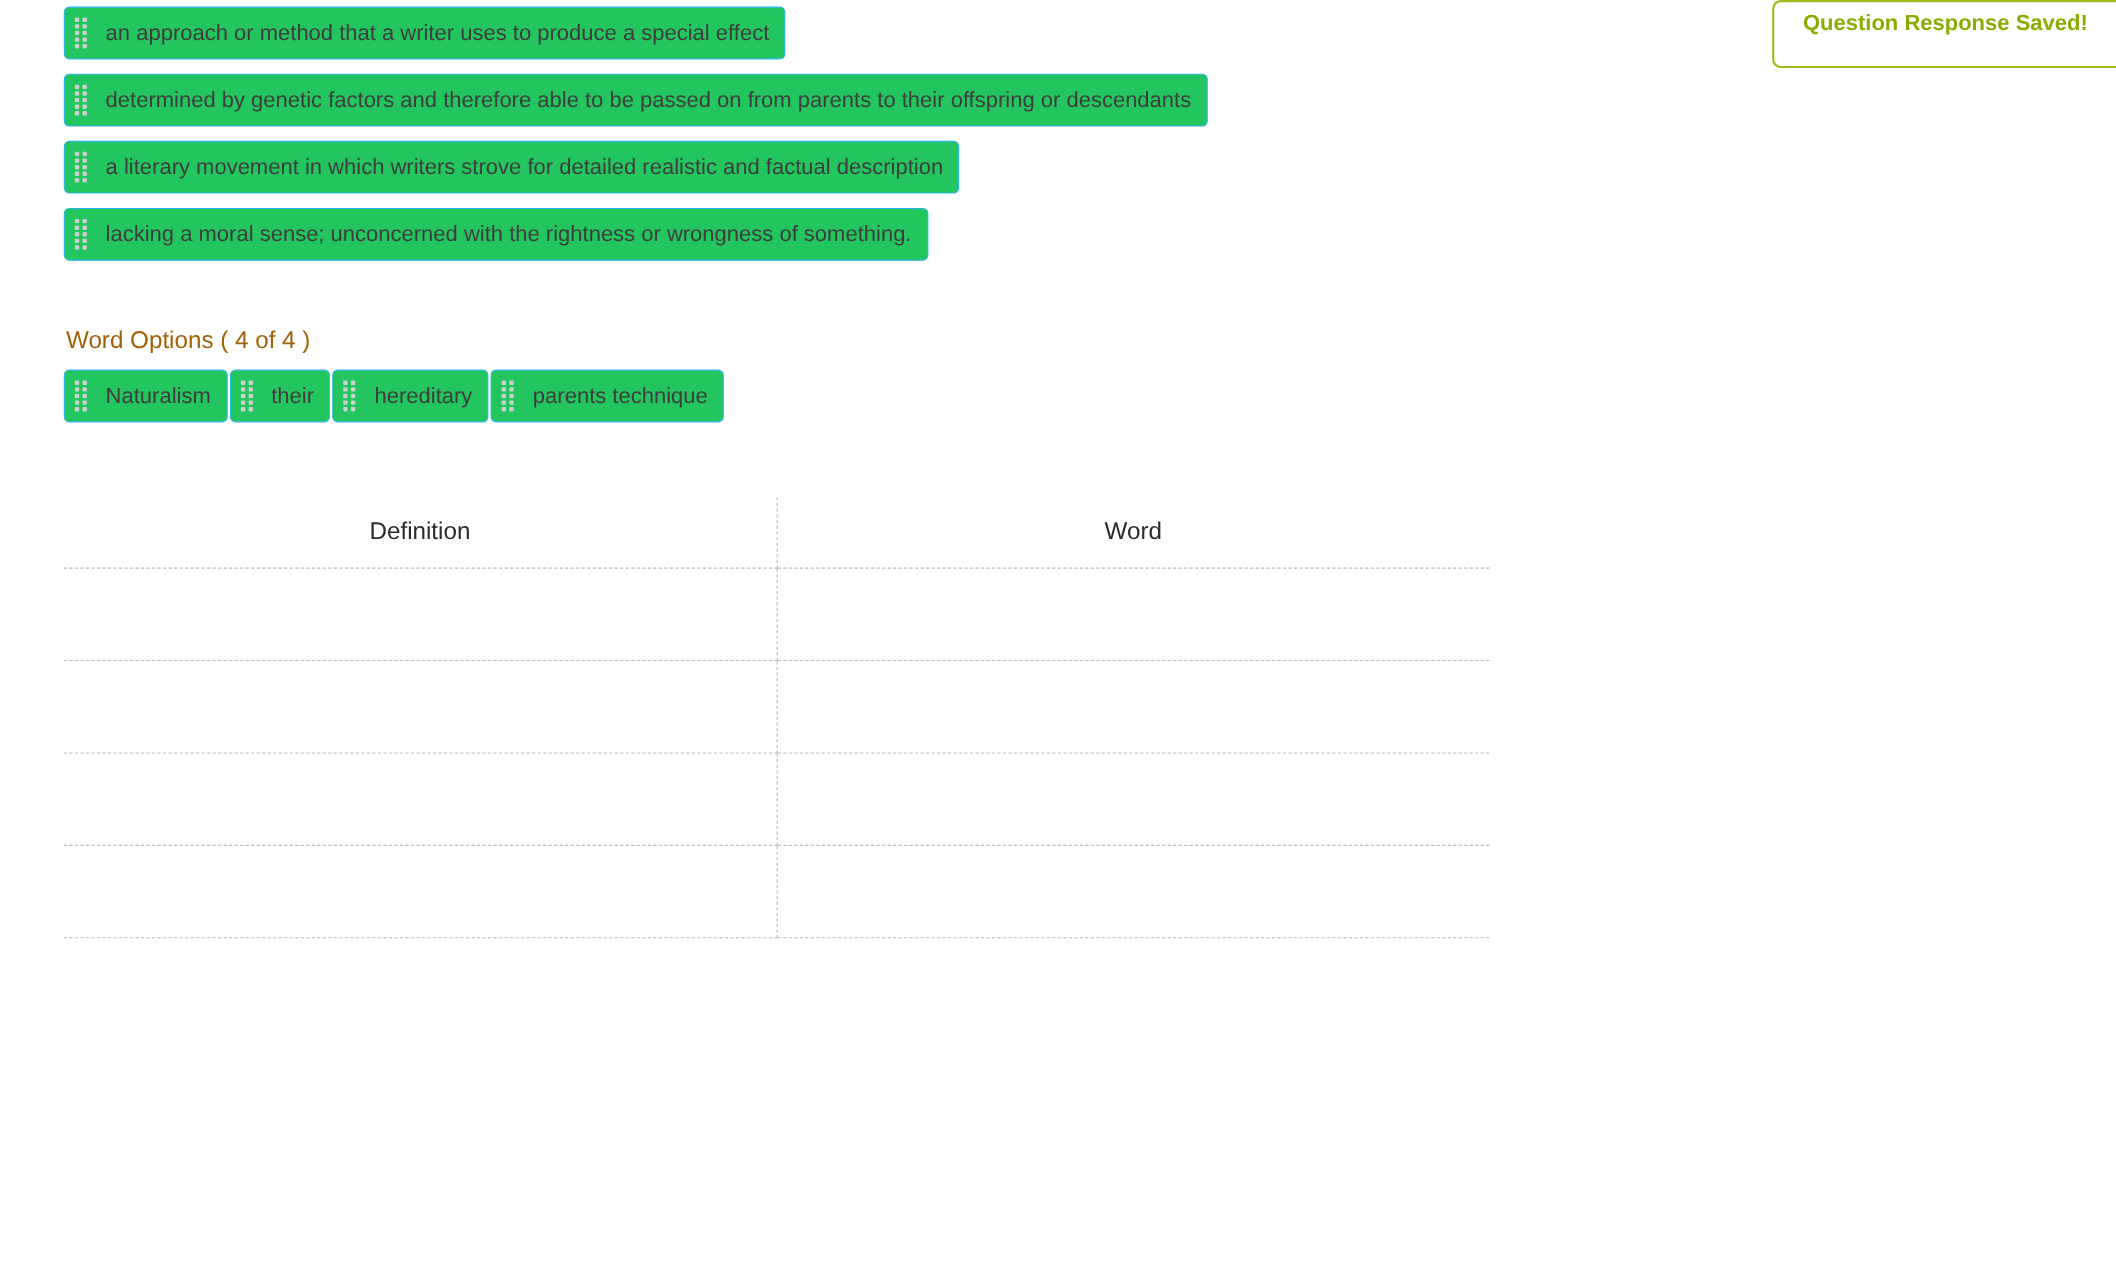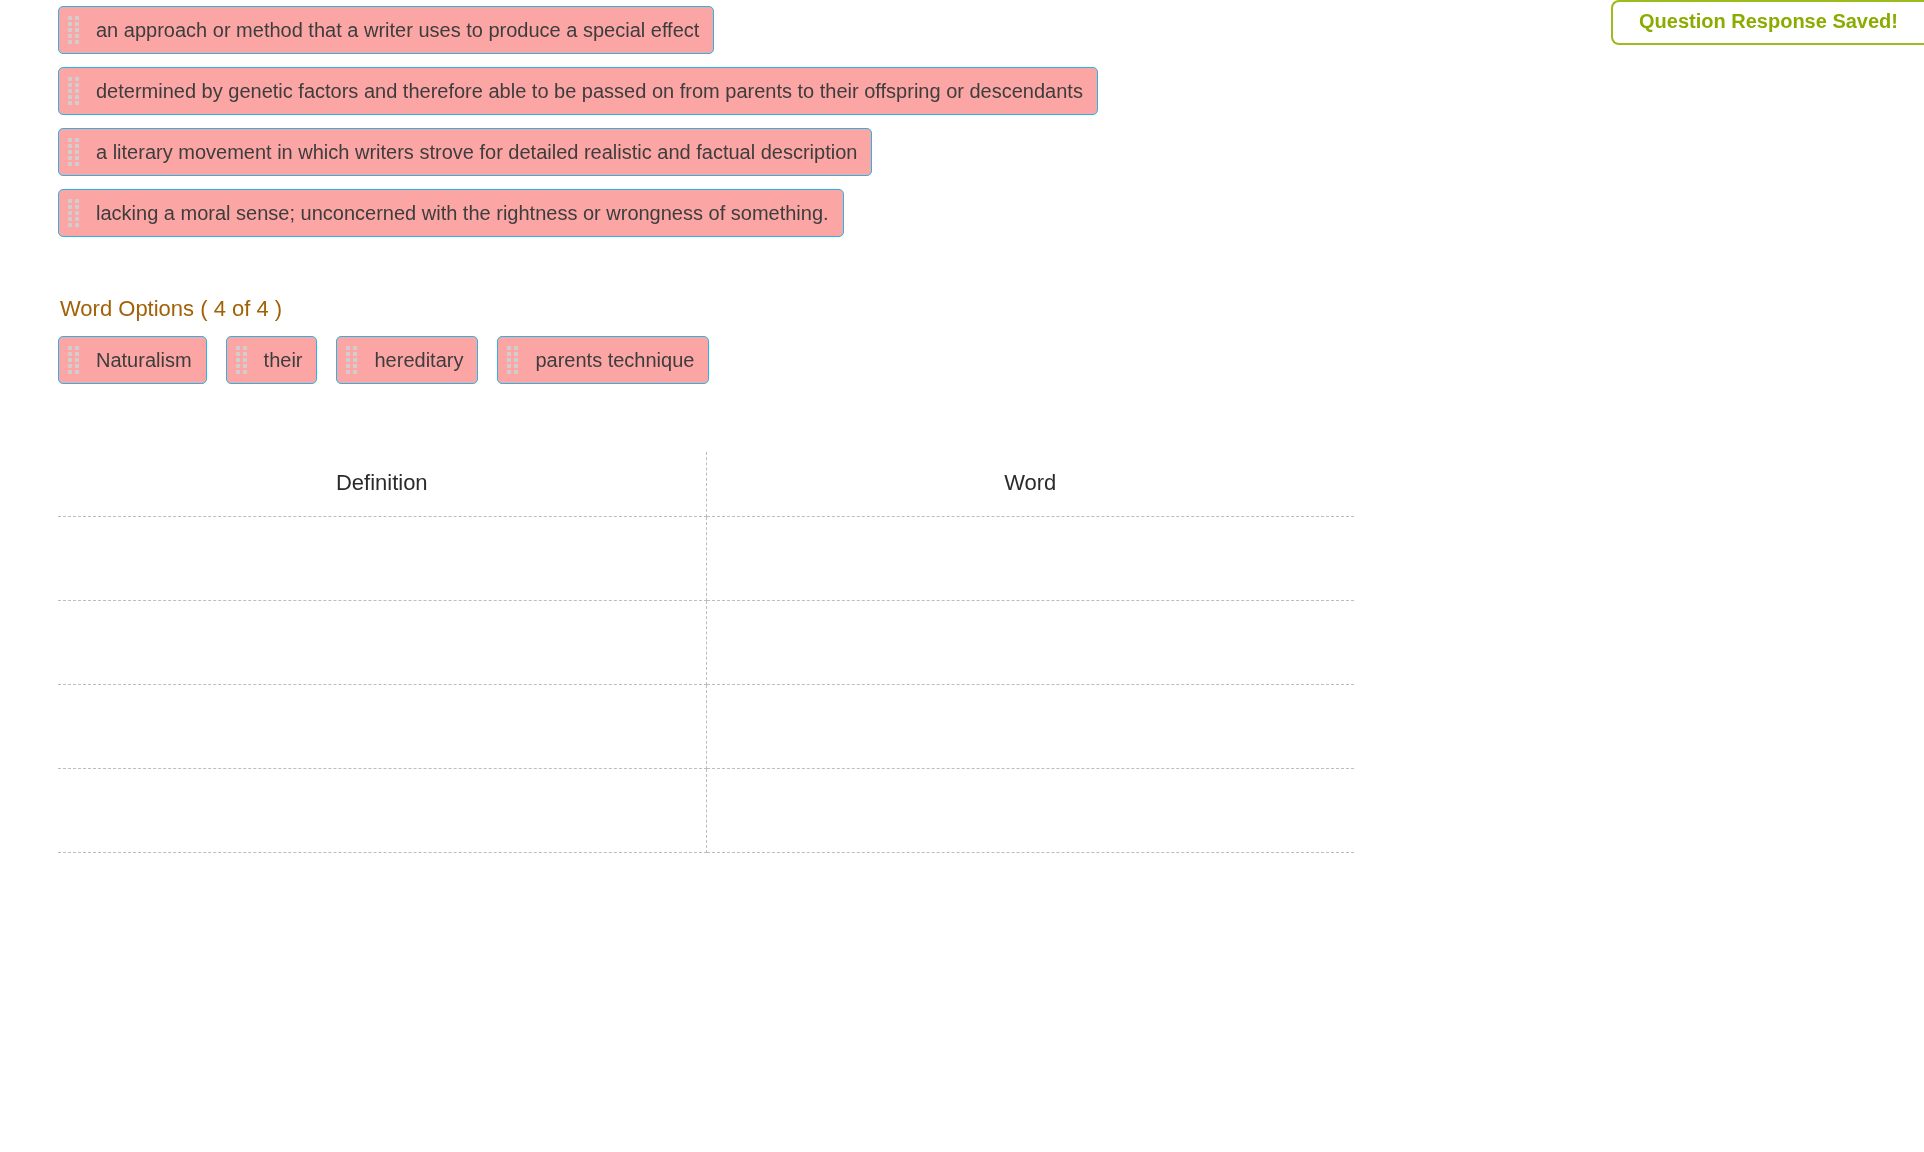--- a/index.html
+++ b/index.html
@@ -14,36 +14,36 @@
   .page {
     position: relative;
     padding: 6px 0 0 58px;
     width: 100%; height: 100%;
   }
   
   .saved-toast {
     position: absolute;
     top: 0;
     right: 0;
-    padding: 8px 26px 10px 26px;
+    padding: 8px 26px 27px 26px;
     border: 2px solid #9cbb1c;
     border-radius: 8px 0 0 8px;
     border-right: none;
     color: #8aac00;
     font-weight: 700;
     font-size: 20px;
     background: #fff;
   }
   
   .tile {
     display: inline-flex;
     align-items: center;
     border: 1.7px solid #29b6e6;
     border-radius: 5px;
-    background: #fca5a5;
+    background: #22c55e;
     padding: 9px 14px 9px 9px;
     margin: 0 0 13px 0;
     font-size: 20px;
     color: #3d3d3d;
     min-height: 48px;
   }
   .tile-row { display: block; }
   .grip-icon {
     width: 16px; height: 28px;
     margin-right: 12px;
@@ -60,21 +60,21 @@
     border-radius: 1px;
   }
 
   .section-label {
     margin: 46px 0 14px 2px;
     font-size: 22px;
     color: #a16207;
   }
   .word-row {
     display: flex;
-    gap: 19px;
+    gap: 2px;
   }
   .word-row .tile { margin: 0; }
 
   
   .matching {
     width: 1296px;
     margin-top: 68px;
     border-collapse: collapse;
   }
   .matching th {

